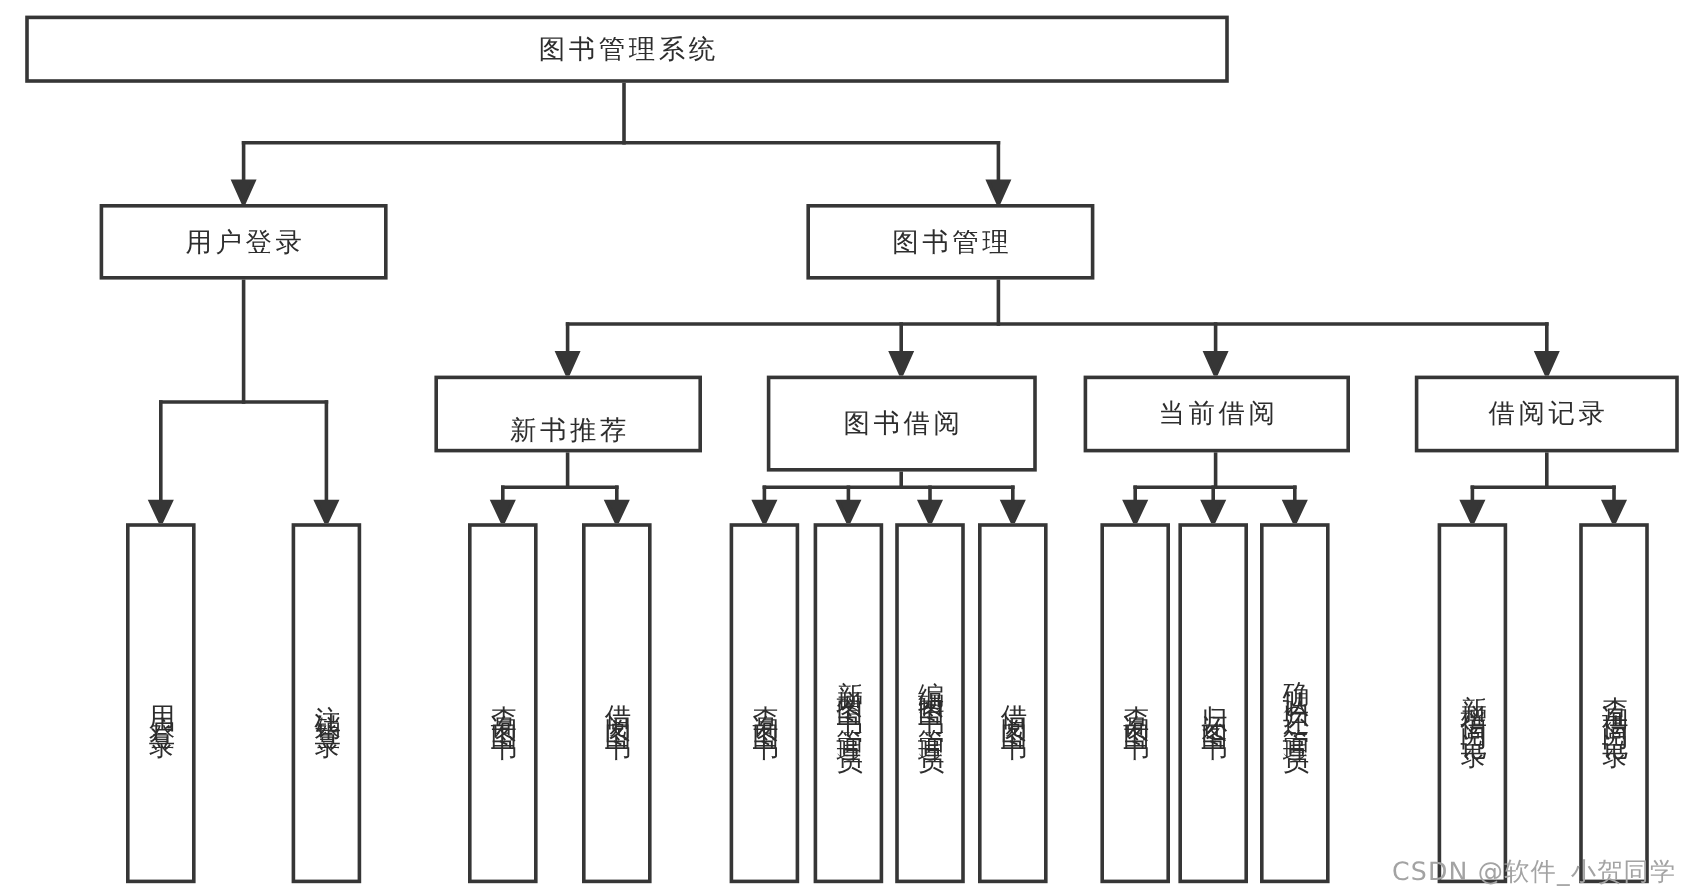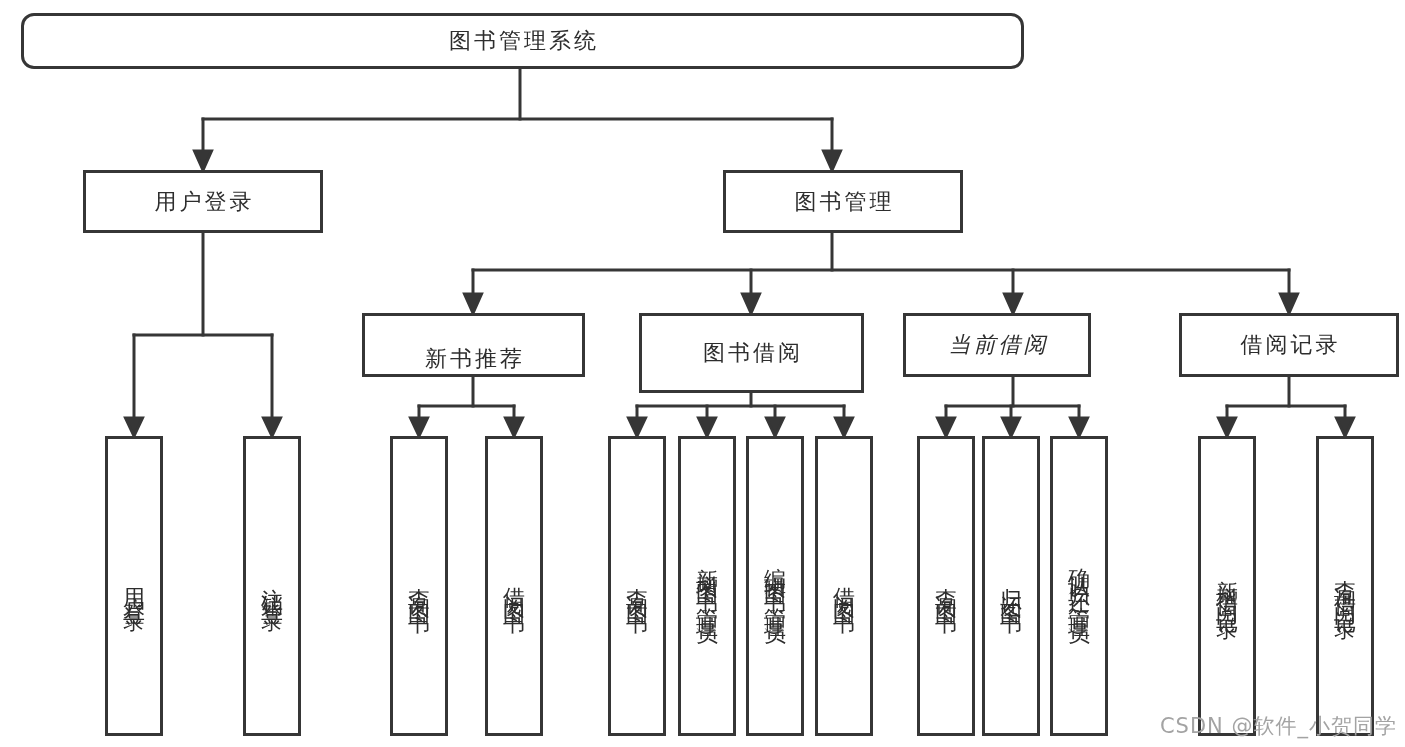--- a/index.html
+++ b/index.html
@@ -41,26 +41,26 @@
   .leaf .vlabel {
     writing-mode: vertical-rl;
     text-orientation: mixed;
     color: #2d2d2d;
     font-size: 22px;
     letter-spacing: 8px;
     line-height: 1;
     white-space: nowrap;
   }
   
-  #box-root            { left: 21px;   top: 13px;  width: 1003px; height: 56px; border-radius: 13px; }
+  #box-root            { left: 21px;   top: 13px;  width: 1003px; height: 56px; }
   #box-user-login      { left: 83px;   top: 170px; width: 240px;  height: 63px; }
-  #box-book-mgmt       { left: 723px;  top: 170px; width: 240px;  height: 63px; }
+  #box-book-mgmt       { left: 672px;  top: 170px; width: 240px;  height: 63px; }
   #box-new-book-rec    { left: 362px;  top: 313px; width: 223px;  height: 64px; align-items: flex-end; }
   #box-book-borrow     { left: 639px;  top: 313px; width: 225px;  height: 80px; }
-  #box-current-borrow  { left: 903px;  top: 313px; width: 188px;  height: 64px; font-style: italic; }
+  #box-current-borrow  { left: 903px;  top: 313px; width: 222px;  height: 64px; }
   #box-borrow-records  { left: 1179px; top: 313px; width: 220px;  height: 64px; }
   .leaf { top: 436px; height: 300px; width: 58px; }
   #leaf-user-login       { left: 105px;  }
   #leaf-logout           { left: 243px;  }
   #leaf-query-books-1    { left: 390px;  }
   #leaf-borrow-books-1   { left: 485px;  }
   #leaf-query-books-2    { left: 608px;  }
   #leaf-add-books        { left: 678px;  }
   #leaf-edit-books       { left: 746px;  }
   #leaf-borrow-books-2   { left: 815px;  }

